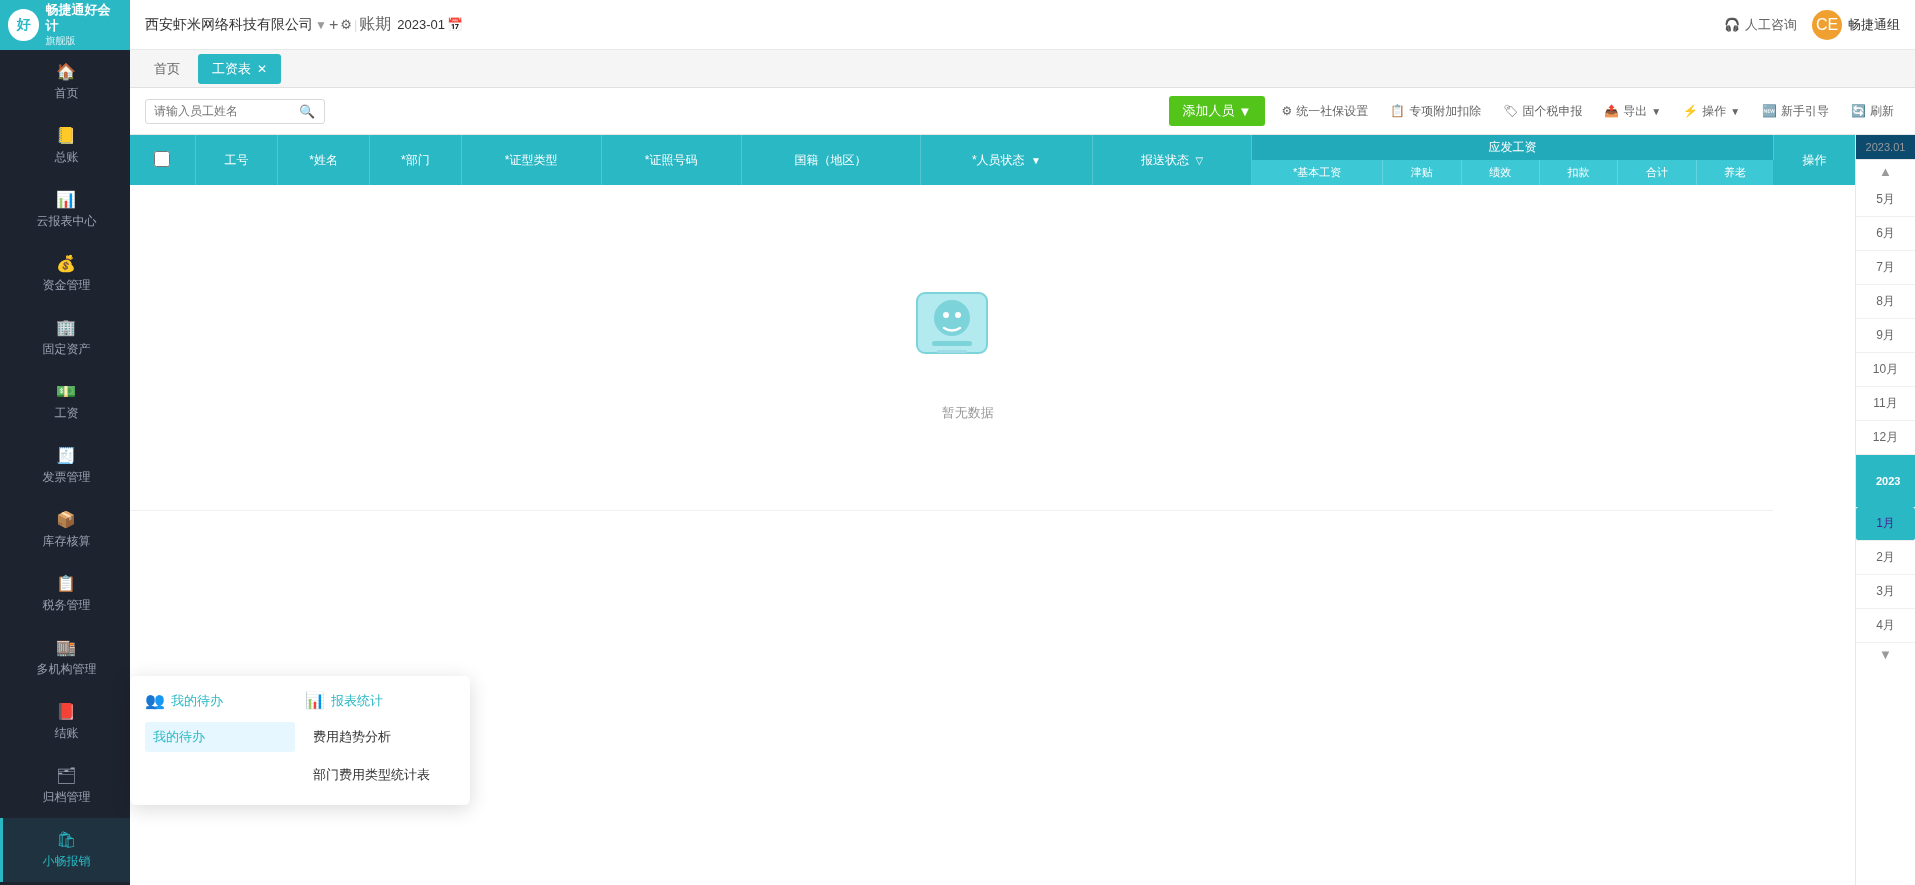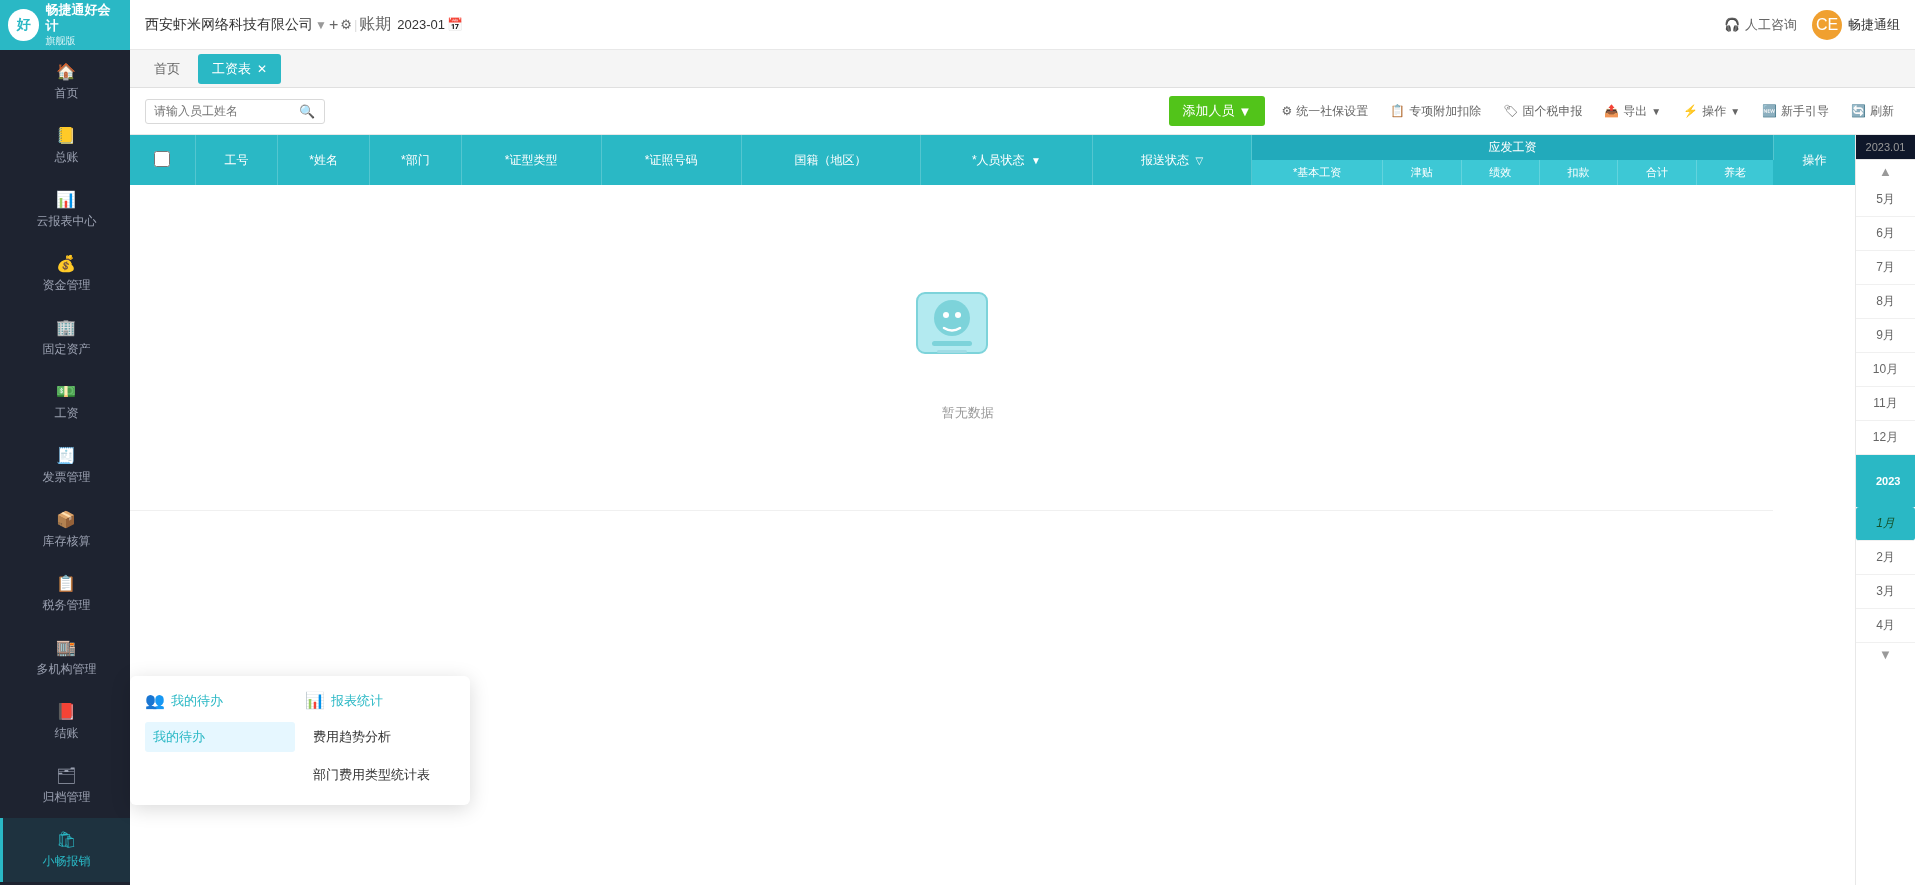--- a/index.html
+++ b/index.html
@@ -201,27 +201,27 @@
       flex-direction: column;
     }
     .timeline-item {
       padding: 8px 5px;
       text-align: center;
       font-size: 12px;
       color: #666;
       cursor: pointer;
       border-bottom: 1px solid #f0f0f0;
     }
-    .timeline-item.active { background: #2ab8c5; color: #14532d; border-radius: 3px; font-style: italic; }
+    .timeline-item.active { background: #2ab8c5; color: #4c1d95; border-radius: 3px; }
     .timeline-header {
       padding: 6px 5px;
       text-align: center;
       font-size: 11px;
       color: #999;
-      background: #0f172a;
+      background: #0c4a6e;
       border-bottom: 1px solid #e8e8e8;
     }
     .timeline-year {
       background: #2ab8c5;
       color: white;
       padding: 20px;
       text-align: center;
       font-size: 11px;
       font-weight: bold;
     }

